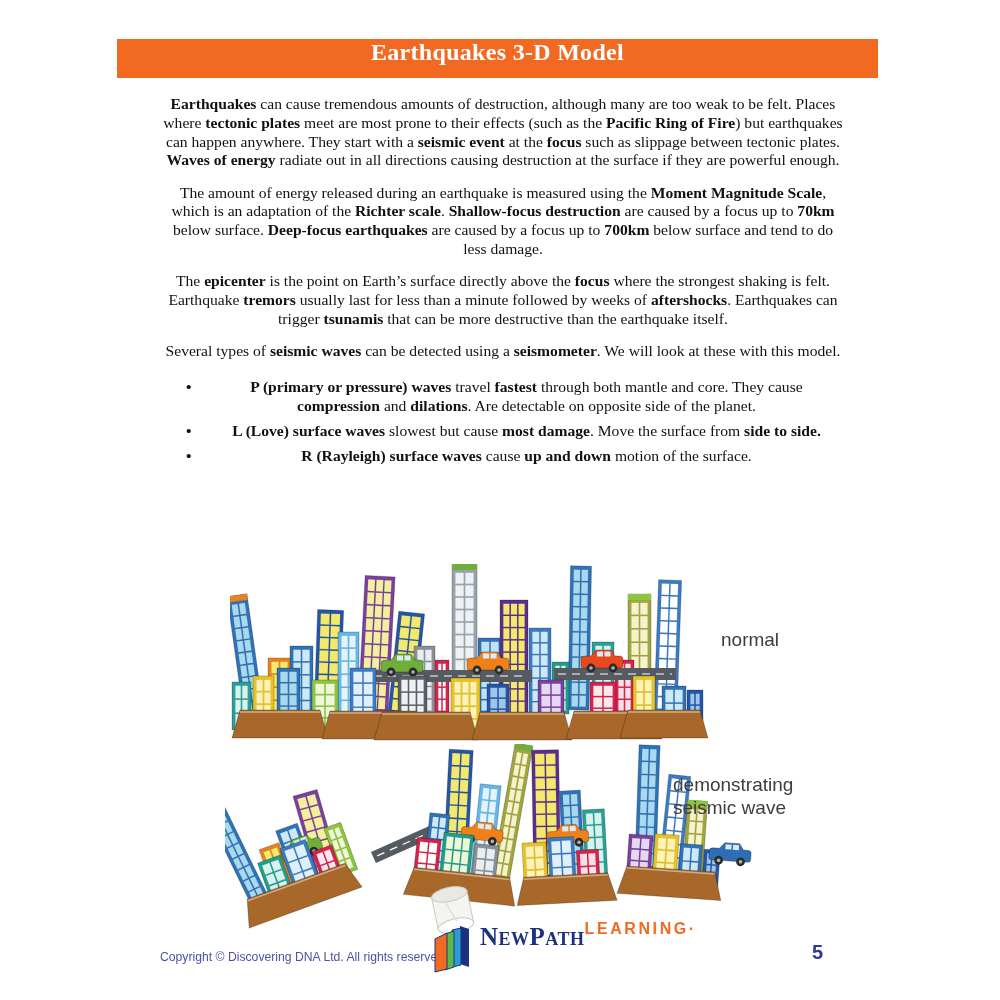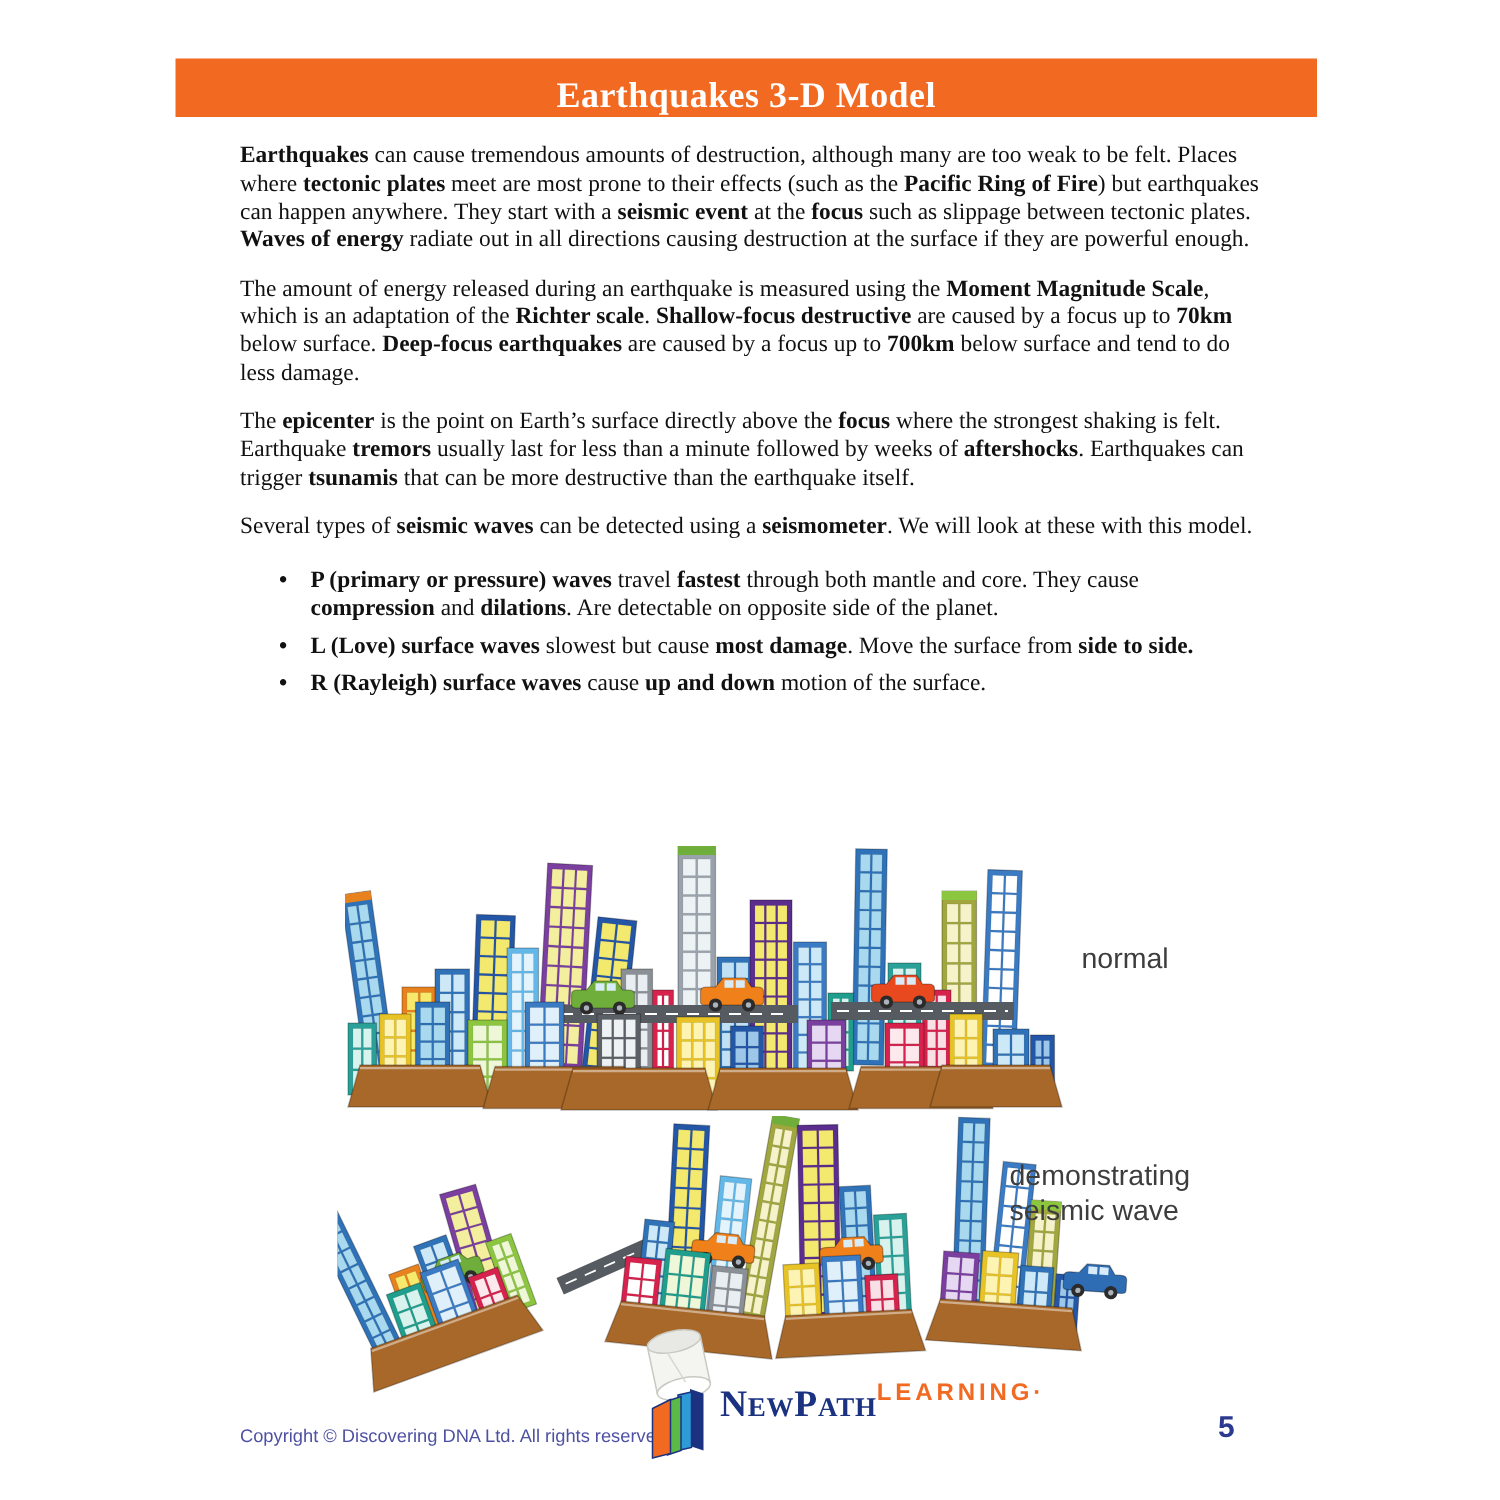--- a/index.html
+++ b/index.html
@@ -2,29 +2,29 @@
 <html><head>
 <meta charset="utf-8">
 <style>
   html,body { margin:0; padding:0; background:#ffffff; }
   .page {
     position:relative; width:1000px; height:1000px; background:#ffffff;
     font-family:"Liberation Serif", serif; color:#111; overflow:hidden;
   }
   .banner {
     position:absolute; left:117px; top:39px; width:761px; height:39px;
-    background:#F26A22; display:flex; align-items:flex-end; justify-content:center;
+    background:#F26A22; display:flex; align-items:flex-start; justify-content:center;
   }
   .banner h1 {
     margin:0; color:#ffffff; font-size:24px; font-weight:700;
     font-family:"Liberation Serif", serif; letter-spacing:0.3px;
   }
   .article {
     position:absolute; left:160px; top:95px; width:686px;
-    font-size:15.6px; line-height:18.8px; text-align:left;
+    font-size:15.6px; line-height:18.8px; text-align:center;
   }
   .article p { margin:0 0 13.5px 0; }
   ul.waves { list-style:none; margin:17px 0 0 0; padding:0; }
   ul.waves li { position:relative; padding-left:47px; margin-bottom:6.5px; }
   ul.waves li::before { content:"\2022"; position:absolute; left:26px; top:0; font-weight:700; }
   .fig-heading {
     position:absolute; left:160px; top:540px; width:686px; text-align:center;
     margin:0; font-size:17.5px; font-weight:700;
   }
   .figure { position:absolute; }
@@ -56,21 +56,21 @@
 <body>
 
 <div class="page">
 
   <div class="banner">
     <h1>Earthquakes 3-D Model</h1>
   </div>
 
   <div class="article">
     <p><b>Earthquakes</b> can cause tremendous amounts of destruction, although many are too weak to be felt. Places where <b>tectonic plates</b> meet are most prone to their effects (such as the <b>Pacific Ring of Fire</b>) but earthquakes can happen anywhere. They start with a <b>seismic event</b> at the <b>focus</b> such as slippage between tectonic plates. <b>Waves of energy</b> radiate out in all directions causing destruction at the surface if they are powerful enough.</p>
-    <p>The amount of energy released during an earthquake is measured using the <b>Moment Magnitude Scale</b>, which is an adaptation of the <b>Richter scale</b>. <b>Shallow-focus destructive</b> are caused by a focus up to <b>70km</b> below surface. <b>Deep-focus earthquakes</b> are caused by a focus up to <b>700km</b> below surface and tend to do less damage.</p>
+    <p>The amount of energy released during an earthquake is measured using the <b>Moment Magnitude Scale</b>, which is an adaptation of the <b>Richter scale</b>. <b>Shallow-focus destruction</b> are caused by a focus up to <b>70km</b> below surface. <b>Deep-focus earthquakes</b> are caused by a focus up to <b>700km</b> below surface and tend to do less damage.</p>
     <p>The <b>epicenter</b> is the point on Earth’s surface directly above the <b>focus</b> where the strongest shaking is felt. Earthquake <b>tremors</b> usually last for less than a minute followed by weeks of <b>aftershocks</b>. Earthquakes can trigger <b>tsunamis</b> that can be more destructive than the earthquake itself.</p>
     <p>Several types of <b>seismic waves</b> can be detected using a <b>seismometer</b>. We will look at these with this model.</p>
     <ul class="waves">
       <li><b>P (primary or pressure) waves</b> travel <b>fastest</b> through both mantle and core. They cause <b>compression</b> and <b>dilations</b>. Are detectable on opposite side of the planet.</li>
       <li><b>L (Love) surface waves</b> slowest but cause <b>most damage</b>. Move the surface from <b>side to side.</b></li>
       <li><b>R (Rayleigh) surface waves</b> cause <b>up and down</b> motion of the surface.</li>
     </ul>
   </div>
 
 

